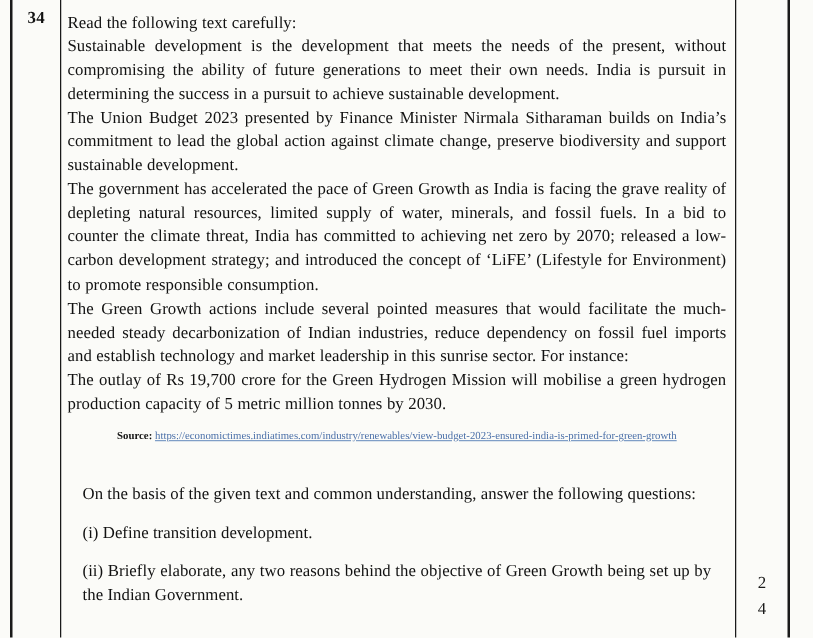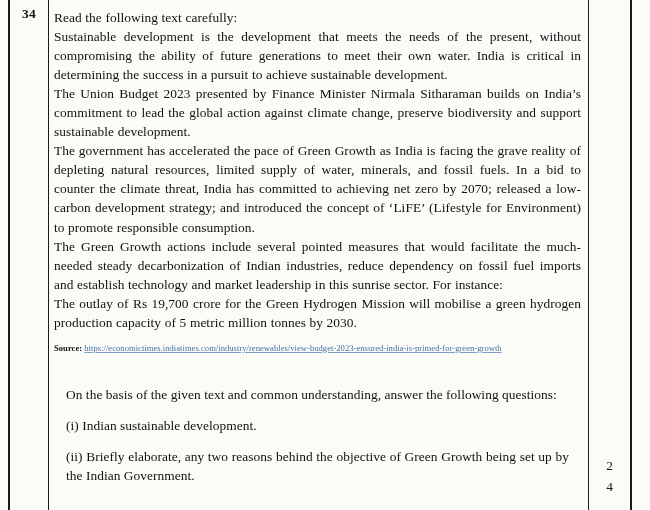--- a/index.html
+++ b/index.html
@@ -95,20 +95,21 @@
     text-align: left;
   }
 
   .source-line {
     margin: 0;
     padding-top: 11px;
     font-size: 8.6px;
     line-height: 11px;
     letter-spacing: 0.02px;
     white-space: nowrap;
+    text-align: center;
   }
   .source-label {
     font-weight: bold;
     color: #111111;
   }
   .source-url {
     color: #4a6fa8;
     text-decoration: underline;
     text-decoration-color: #7f9ec7;
   }
@@ -134,31 +135,31 @@
   <div class="qtable">
 
     <div class="col-qno">
       <div class="qno">34</div>
     </div>
 
     <div class="col-body">
 
       <p class="para plain">Read the following text carefully:</p>
 
-      <p class="para">Sustainable development is the development that meets the needs of the present, without compromising the ability of future generations to meet their own water. India is critical in determining the success in a pursuit to achieve sustainable development.</p>
+      <p class="para">Sustainable development is the development that meets the needs of the present, without compromising the ability of future generations to meet their own needs. India is pursuit in determining the success in a pursuit to achieve sustainable development.</p>
       <p class="para">The Union Budget 2023 presented by Finance Minister Nirmala Sitharaman builds on India’s commitment to lead the global action against climate change, preserve biodiversity and support sustainable development.</p>
       <p class="para">The government has accelerated the pace of Green Growth as India is facing the grave reality of depleting natural resources, limited supply of water, minerals, and fossil fuels. In a bid to counter the climate threat, India has committed to achieving net zero by 2070; released a low-carbon development strategy; and introduced the concept of ‘LiFE’ (Lifestyle for Environment) to promote responsible consumption.</p>
       <p class="para">The Green Growth actions include several pointed measures that would facilitate the much-needed steady decarbonization of Indian industries, reduce dependency on fossil fuel imports and establish technology and market leadership in this sunrise sector. For instance:</p>
       <p class="para">The outlay of Rs 19,700 crore for the Green Hydrogen Mission will mobilise a green hydrogen production capacity of 5 metric million tonnes by 2030.</p>
 
       <p class="source-line"><span class="source-label">Source:</span> <a class="source-url" href="#">https://economictimes.indiatimes.com/industry/renewables/view-budget-2023-ensured-india-is-primed-for-green-growth</a></p>
 
       <div class="questions-block">
         <p class="qline plain">On the basis of the given text and common understanding, answer the following questions:</p>
-        <p class="qline plain">(i) Indian sustainable development.</p>
+        <p class="qline plain">(i) Define transition development.</p>
         <p class="qline">(ii) Briefly elaborate, any two reasons behind the objective of Green Growth being set up by the Indian Government.</p>
       </div>
 
     </div>
 
     <div class="col-marks">
       <div class="marks-stack">
         <div class="mark">2</div>
         <div class="mark">4</div>
       </div>

